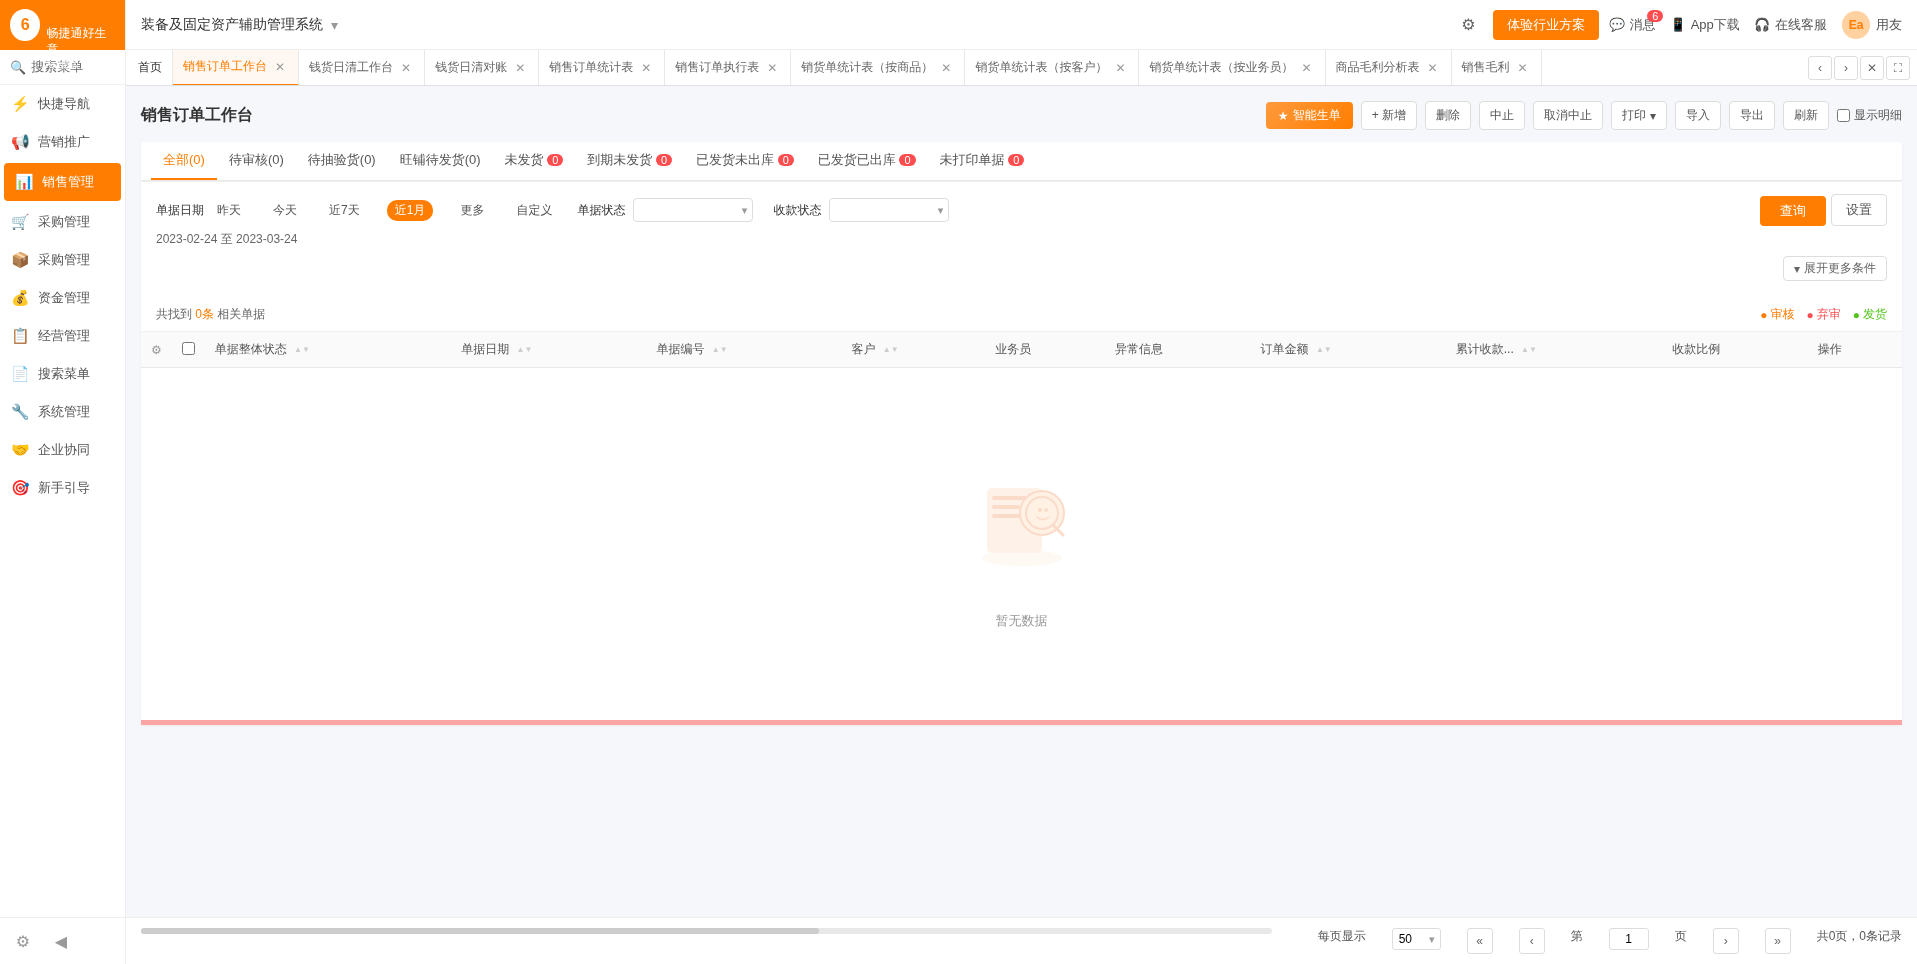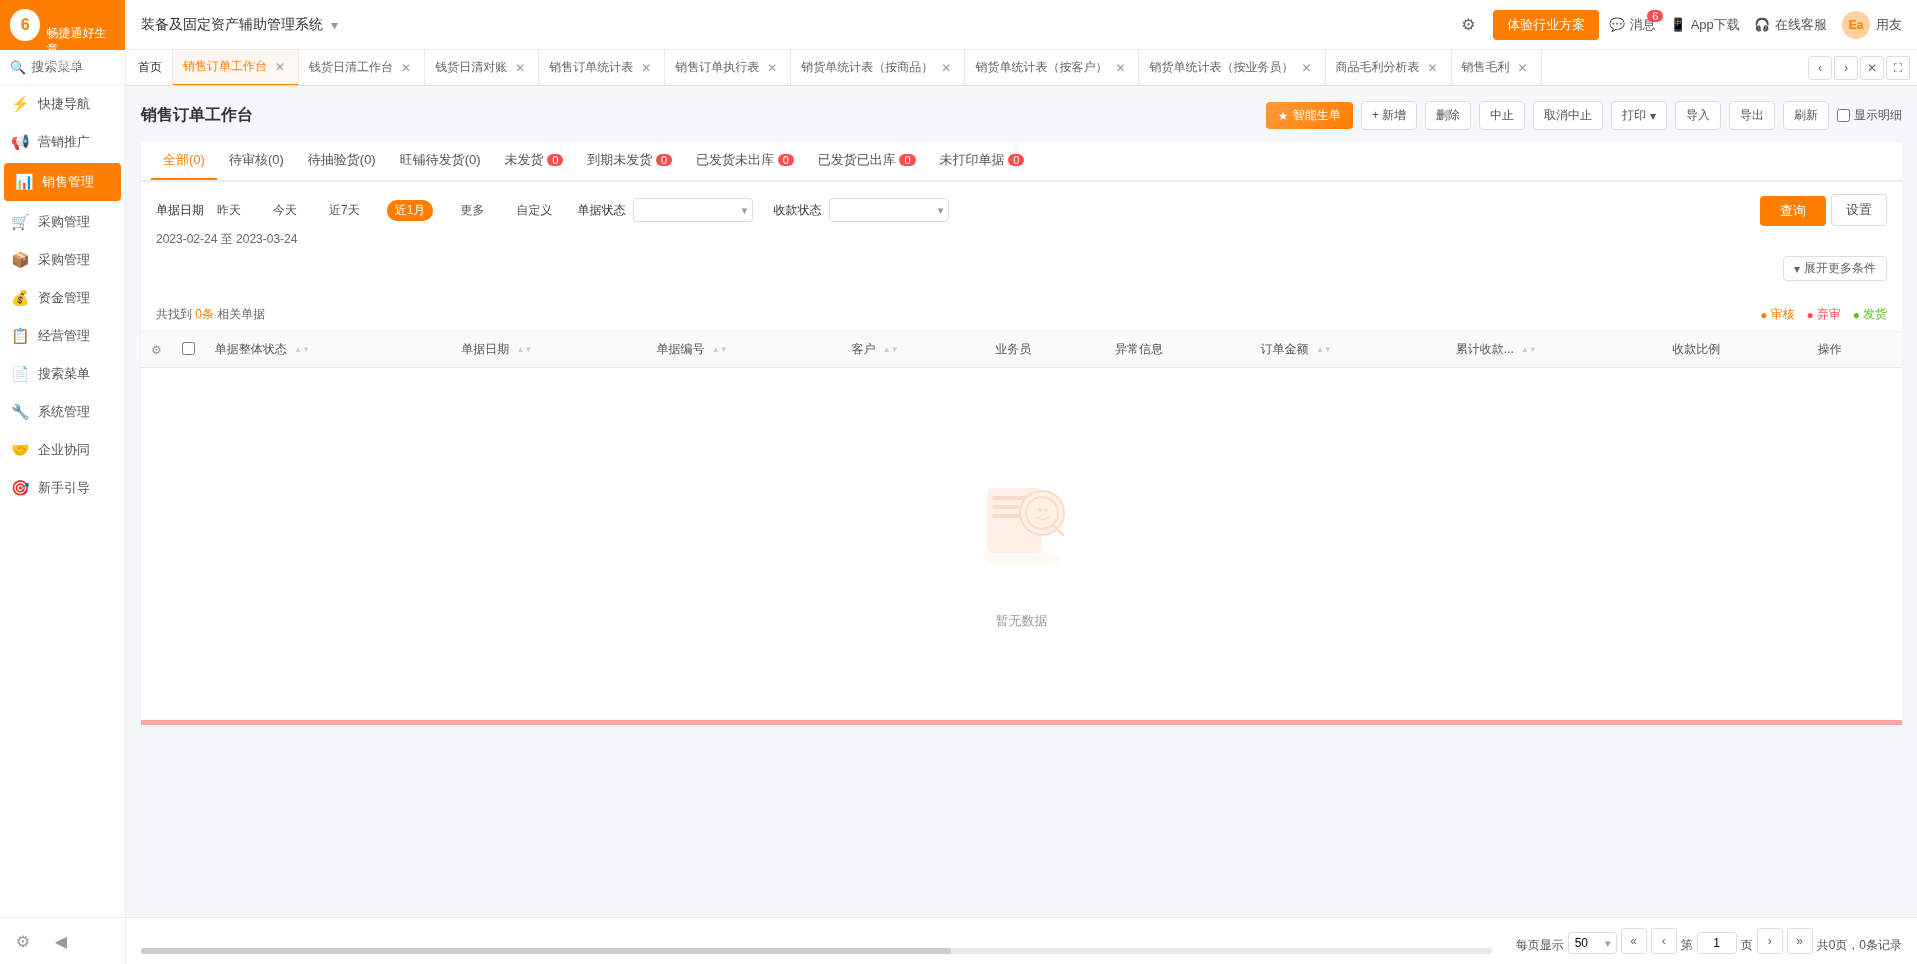--- a/index.html
+++ b/index.html
@@ -78,21 +78,21 @@
     .meta-action.ship { color: #52c41a; }
     table { width: 100%; border-collapse: collapse; font-size: 12px; }
     thead th { background: #fafafa; border-bottom: 1px solid #e8e8e8; padding: 9px 10px; text-align: left; color: #555; font-weight: normal; white-space: nowrap; }
     thead th .sort-icons { display: inline-flex; flex-direction: column; margin-left: 4px; font-size: 8px; color: #ccc; vertical-align: middle; }
     tbody td { padding: 10px; border-bottom: 5px solid #fca5a5; color: #333; }
     .empty-state { text-align: center; padding: 80px 20px; }
     .empty-icon { font-size: 80px; margin-bottom: 15px; opacity: 0.4; }
     .empty-text { color: #999; font-size: 13px; }
 
     
-    .pagination-bar { background: #fff; border-top: 1px solid #eee; padding: 10px 15px; display: flex; align-items: flex-end; justify-content: flex-end; gap: 4px; font-size: 12px; color: #555; }
+    .pagination-bar { background: #fff; border-top: 1px solid #eee; padding: 10px 15px; display: flex; align-items: flex-start; justify-content: flex-end; gap: 26px; font-size: 12px; color: #555; }
     .page-size-select { border: 1px solid #ddd; border-radius: 3px; padding: 3px 20px 3px 6px; font-size: 12px; background: #fff; appearance: none; cursor: pointer; }
     .page-nav-btn { width: 26px; height: 26px; border: 1px solid #ddd; background: #fff; border-radius: 3px; cursor: pointer; display: flex; align-items: center; justify-content: center; color: #666; font-size: 12px; }
     .page-input { width: 40px; border: 1px solid #ddd; border-radius: 3px; padding: 3px 5px; text-align: center; font-size: 12px; }
 
     
     .content::-webkit-scrollbar { height: 6px; width: 6px; }
     .content::-webkit-scrollbar-track { background: #f0f0f0; }
     .content::-webkit-scrollbar-thumb { background: #ccc; border-radius: 3px; }
 
     .checkbox-cell { width: 30px; text-align: center; }

